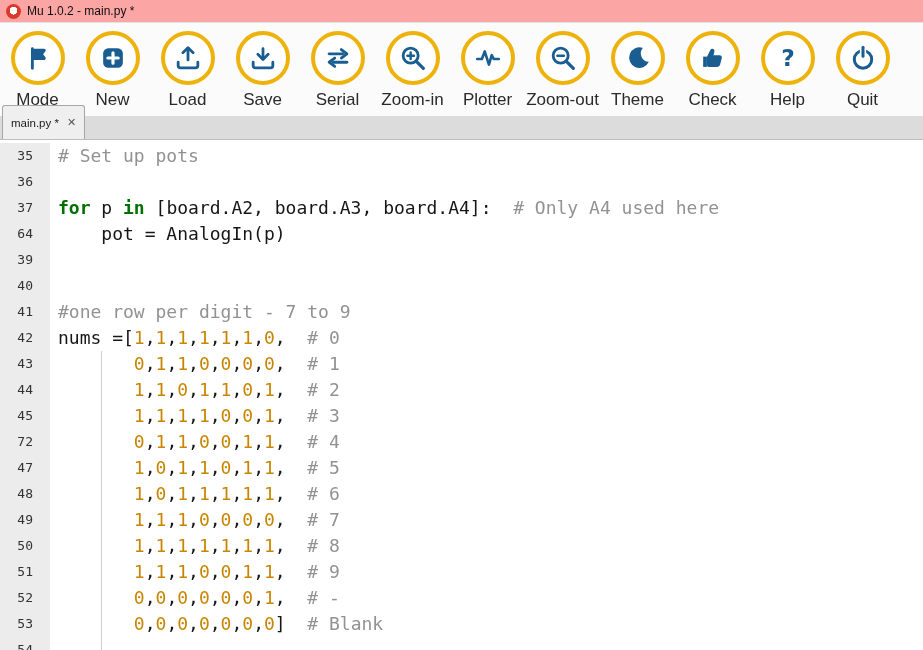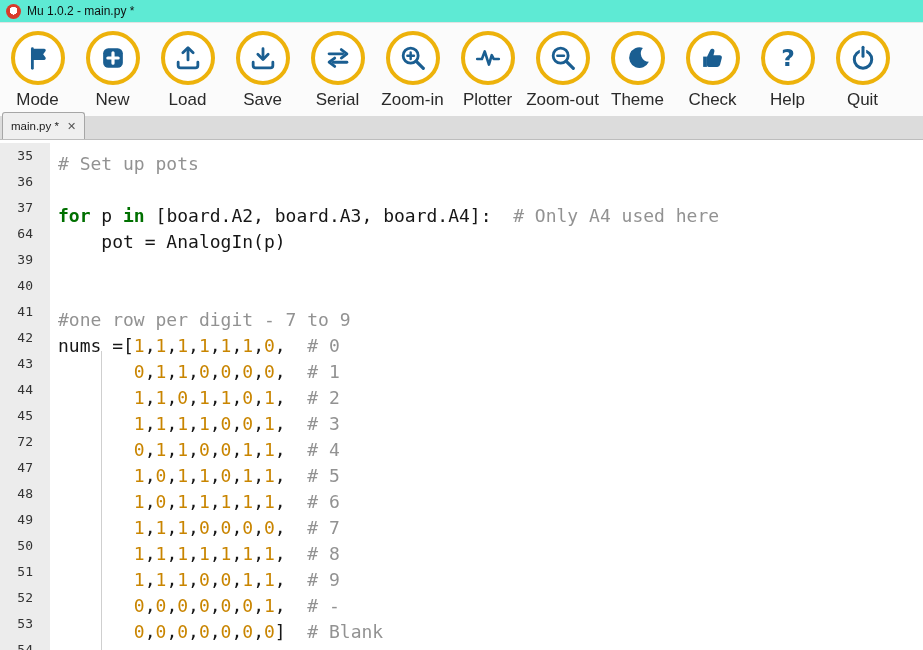--- a/index.html
+++ b/index.html
@@ -6,21 +6,21 @@
   html,body { margin:0; padding:0; }
   body {
     width:923px; height:650px; overflow:hidden;
     font-family:"Liberation Sans", sans-serif; background:#fff;
   }
   .window { width:923px; height:650px; display:flex; flex-direction:column; background:#fff; }
 
   
   .titlebar {
     height:23px; flex:none; display:flex; align-items:center; gap:6px;
-    padding:0 6px; background:#5eead4; border-bottom:1px solid #e3e3e3;
+    padding:0 6px; background:#fca5a5; border-bottom:1px solid #e3e3e3;
   }
   .mu-logo {
     width:15px; height:15px; border-radius:50%;
     background: radial-gradient(circle at 50% 45%, #ffffff 0 34%, #d93a2b 35% 100%);
     flex:none;
   }
   .titlebar .title { font-size:12px; color:#101010; }
 
   
   .toolbar {
@@ -34,38 +34,38 @@
     display:flex; align-items:center; justify-content:center; flex:none;
   }
   .tb-label { font-size:17px; color:#2a2a2a; white-space:nowrap; }
 
   
   .tabbar {
     height:23px; flex:none; background:#dcdcdc; display:flex; align-items:flex-end;
     padding-left:2px; border-bottom:1px solid #bdbdbd;
   }
   .tab {
-    height:27px; background:#efefef; border:1px solid #a6a6a6; border-bottom:none;
+    height:34px; background:#efefef; border:1px solid #a6a6a6; border-bottom:none;
     border-radius:3px 3px 0 0; display:inline-flex; align-items:center; gap:8px;
     padding:0 8px; font-size:11.5px; color:#1c1c1c; cursor:pointer;
   }
   .tab-close { font-size:11px; color:#555; cursor:pointer; line-height:1; }
 
   
   .editor {
     flex:1; position:relative; background:#fff; overflow:hidden; cursor:text;
     font-family:"DejaVu Sans Mono", monospace; font-size:18px;
   }
   #code-lines { padding-top:3px; }
   .code-line { display:flex; height:26px; line-height:26px; }
   .ln {
     flex:none; width:50px; background:#ececec; color:#333;
     font-size:13px; text-align:right; padding-right:17px; line-height:26px;
   }
-  .ct { white-space:pre; padding-left:8px; color:#161616;margin-top:8px; }
+  .ct { white-space:pre; padding-left:8px; color:#161616; }
   .tok-kw  { color:var(--tok-kw); font-weight:bold; }
   .tok-num { color:var(--tok-num); }
   .tok-com { color:var(--tok-com); }
   .indent-guide {
     position:absolute; top:211px; bottom:0; left:calc(58px + 4ch);
     width:1px; background:#cfcfcf;
   }
 </style>
 </head>
 <body>

